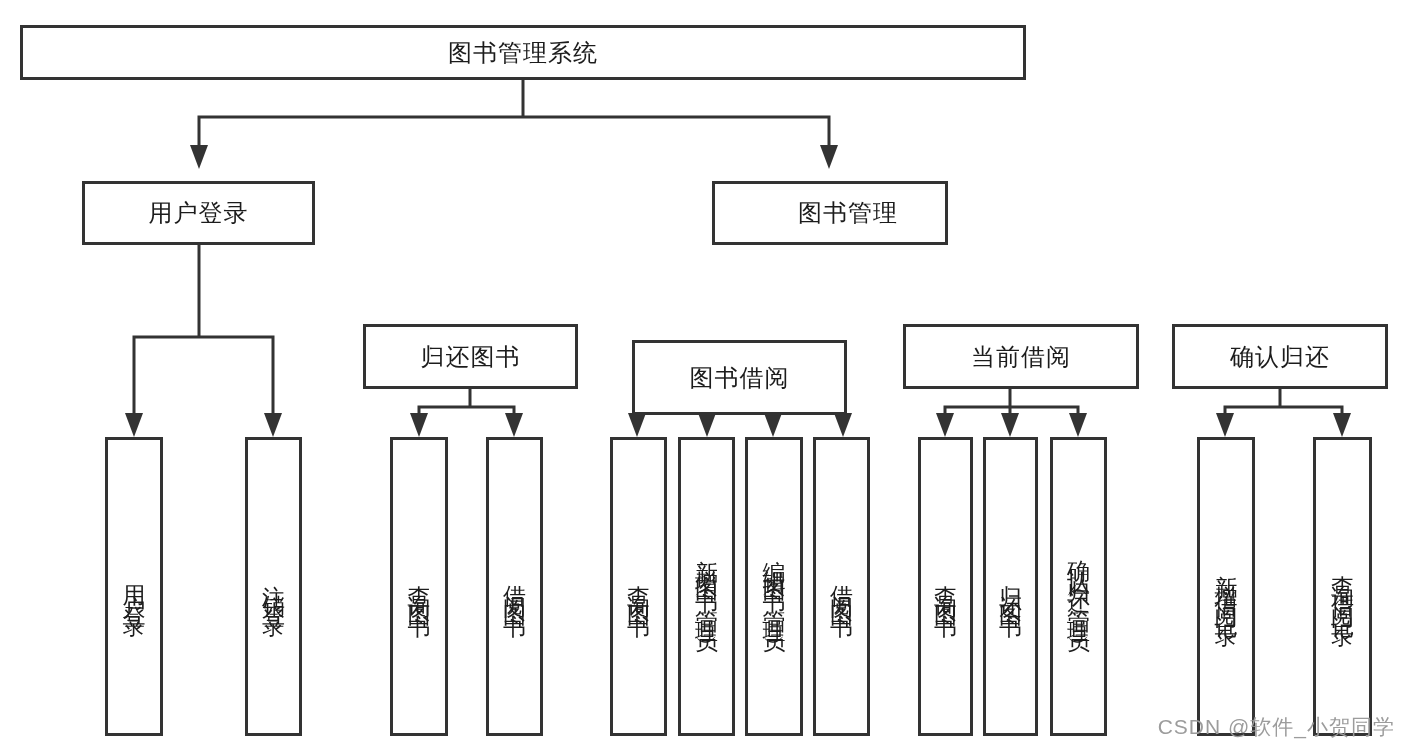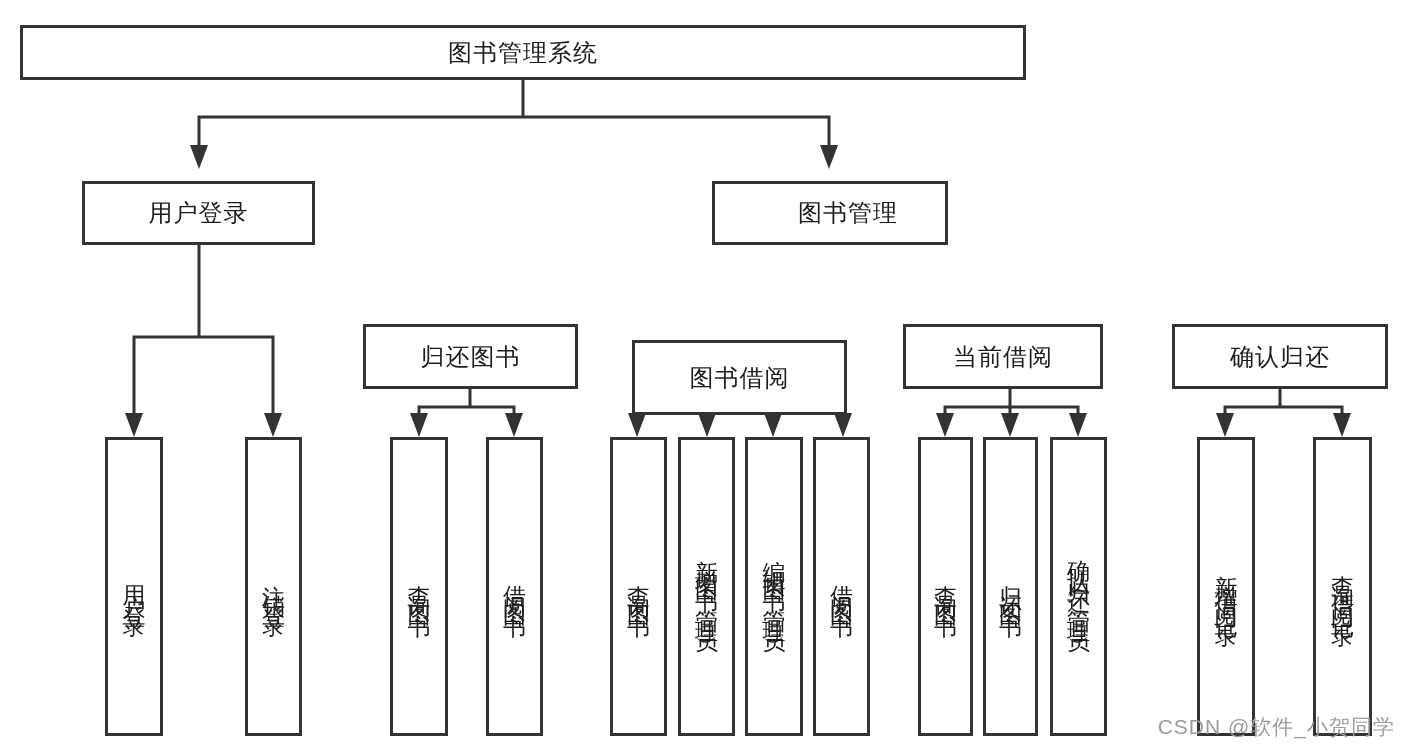--- a/index.html
+++ b/index.html
@@ -113,21 +113,21 @@
     </g>
   </svg>
 
   <div class="node hbox" style="left:20px;top:13px;width:1006px;height:55px;">图书管理系统</div>
 
   <div class="node hbox" style="left:82px;top:169px;width:233px;height:64px;">用户登录</div>
   <div class="node hbox" style="left:712px;top:169px;width:236px;height:64px;padding-left:36px;">图书管理</div>
 
   <div class="node hbox" style="left:363px;top:312px;width:215px;height:65px;">归还图书</div>
   <div class="node hbox" style="left:632px;top:328px;width:215px;height:75px;">图书借阅</div>
-  <div class="node hbox" style="left:903px;top:312px;width:200px;height:65px;">当前借阅</div>
+  <div class="node hbox" style="left:903px;top:312px;width:236px;height:65px;">当前借阅</div>
   <div class="node hbox" style="left:1172px;top:312px;width:216px;height:65px;">确认归还</div>
 
   <div class="node vbox" style="left:105px;top:437px;width:58px;height:299px;">
     <span class="vlabel">用户登录</span>
   </div>
   <div class="node vbox" style="left:245px;top:437px;width:57px;height:299px;">
     <span class="vlabel">注销登录</span>
   </div>
   <div class="node vbox" style="left:390px;top:437px;width:58px;height:299px;">
     <span class="vlabel">查询图书</span>

